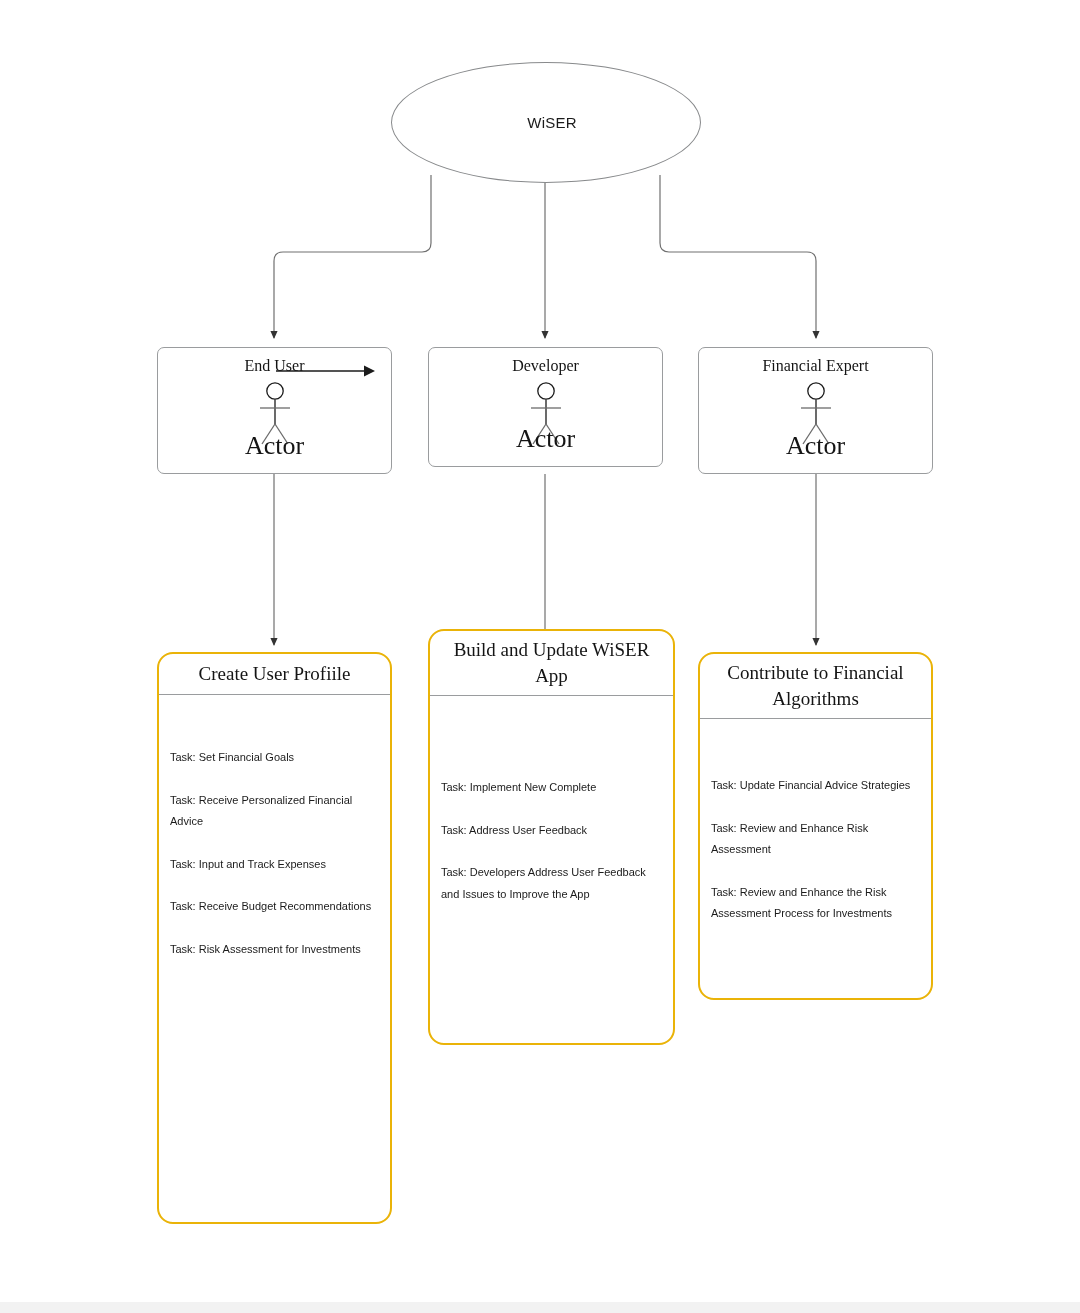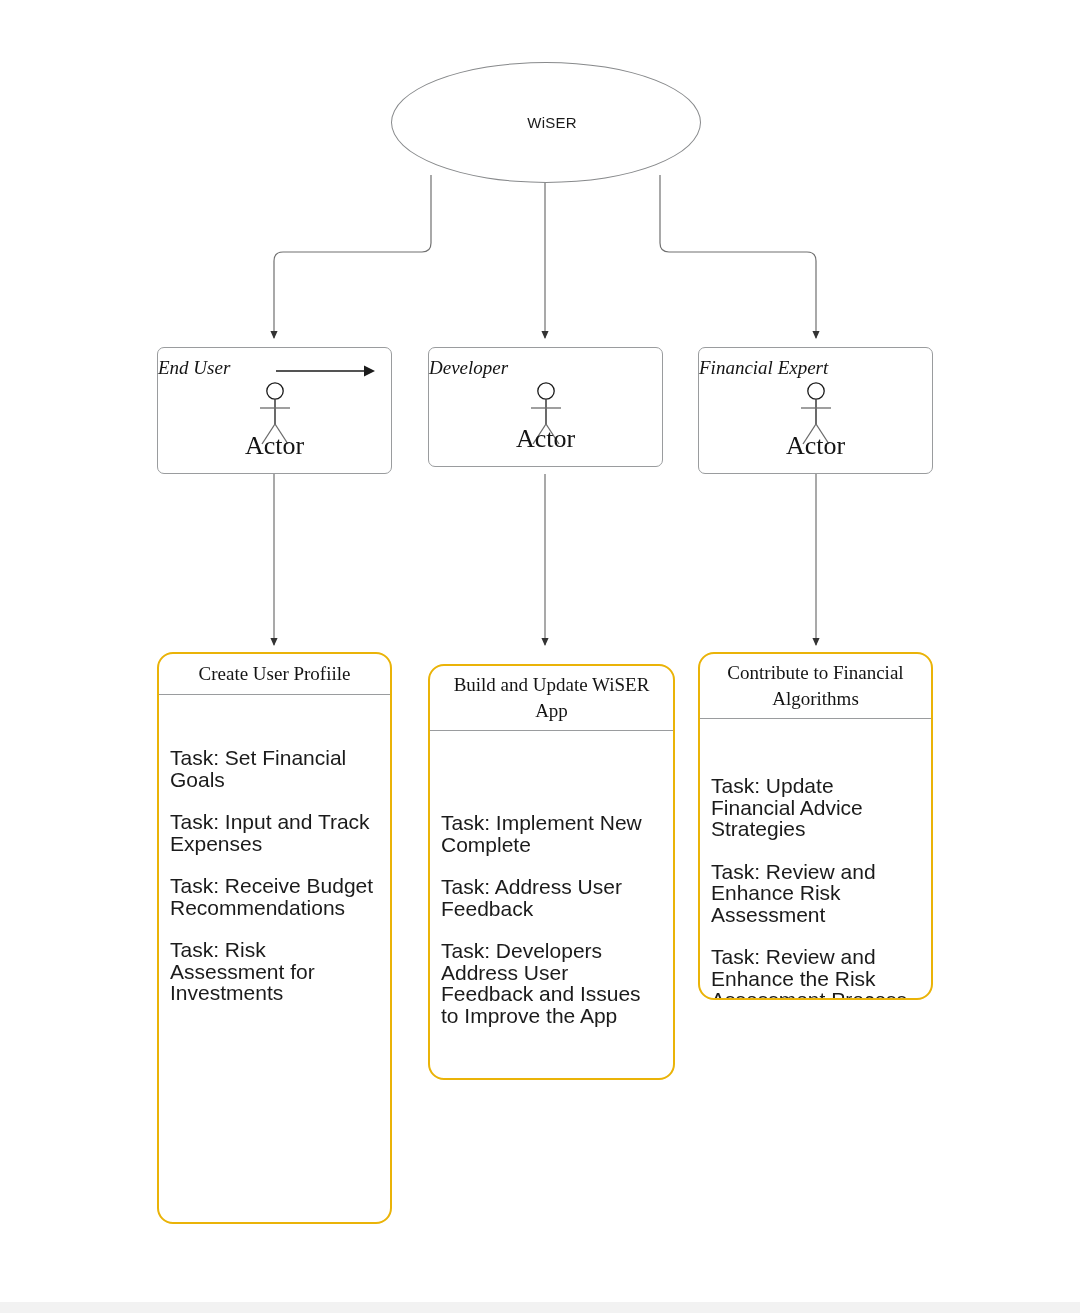--- a/index.html
+++ b/index.html
@@ -70,25 +70,24 @@
     box-sizing: border-box;
     border: 1px solid #9a9c9e;
     border-radius: 7px;
     background: #ffffff;
   }
   .actor-title {
     position: absolute;
     left: 0;
     right: 0;
     top: 9px;
-    text-align: left;
+    text-align: center;
     font-family: "Liberation Serif", serif;
-    font-size: 19px;
+    font-size: 16px;
     color: #141414;
-    font-style: italic;
   }
   .actor-figure {
     position: absolute;
     left: 50%;
     transform: translateX(-50%);
     top: 32px;
     width: 46px;
     height: 66px;
   }
   .actor-role {
@@ -125,21 +124,21 @@
     color: #141414;
     padding: 0 10px;
   }
   .usecase-body {
     box-sizing: border-box;
     padding: 0 11px;
     position: relative;
   }
   .task-item {
     font-family: "Liberation Sans", sans-serif;
-    font-size: 21px;
+    font-size: 11px;
     line-height: 21.5px;
     color: #1b1b1b;
     margin: 0 0 21px 0;
   }
   .task-item:last-child { margin-bottom: 0; }
 </style>
 </head>
 <body>
 
 <div id="diagram-canvas">
@@ -212,27 +211,28 @@
       <line x1="23" y1="44" x2="36" y2="64" stroke="#6b6b6b" stroke-width="1.3"></line>
     </svg>
 
     <div class="actor-role">Actor</div>
   </div>
 
   <div class="usecase-box" style="left:157px; top:652px; width:235px; height:572px;">
     <div class="usecase-header" style="height:41px;">Create User Profiile</div>
     <div class="usecase-body" style="padding-top:52px;">
       <p class="task-item">Task: Set Financial Goals</p>
+      <p class="task-item">Task: Receive Personalized Financial Advice</p>
       <p class="task-item">Task: Input and Track Expenses</p>
       <p class="task-item">Task: Receive Budget Recommendations</p>
       <p class="task-item">Task: Risk Assessment for Investments</p>
     </div>
   </div>
 
-  <div class="usecase-box" style="left:428px; top:664px; width:247px; height:416px;">
+  <div class="usecase-box" style="left:428px; top:629px; width:247px; height:416px;">
     <div class="usecase-header" style="height:65px;">Build and Update WiSER App</div>
     <div class="usecase-body" style="padding-top:81px;">
       <p class="task-item">Task: Implement New Complete</p>
       <p class="task-item">Task: Address User Feedback</p>
       <p class="task-item">Task: Developers Address User Feedback and Issues to Improve the App</p>
     </div>
   </div>
 
   <div class="usecase-box" style="left:698px; top:652px; width:235px; height:348px;">
     <div class="usecase-header" style="height:65px;">Contribute to Financial Algorithms</div>

